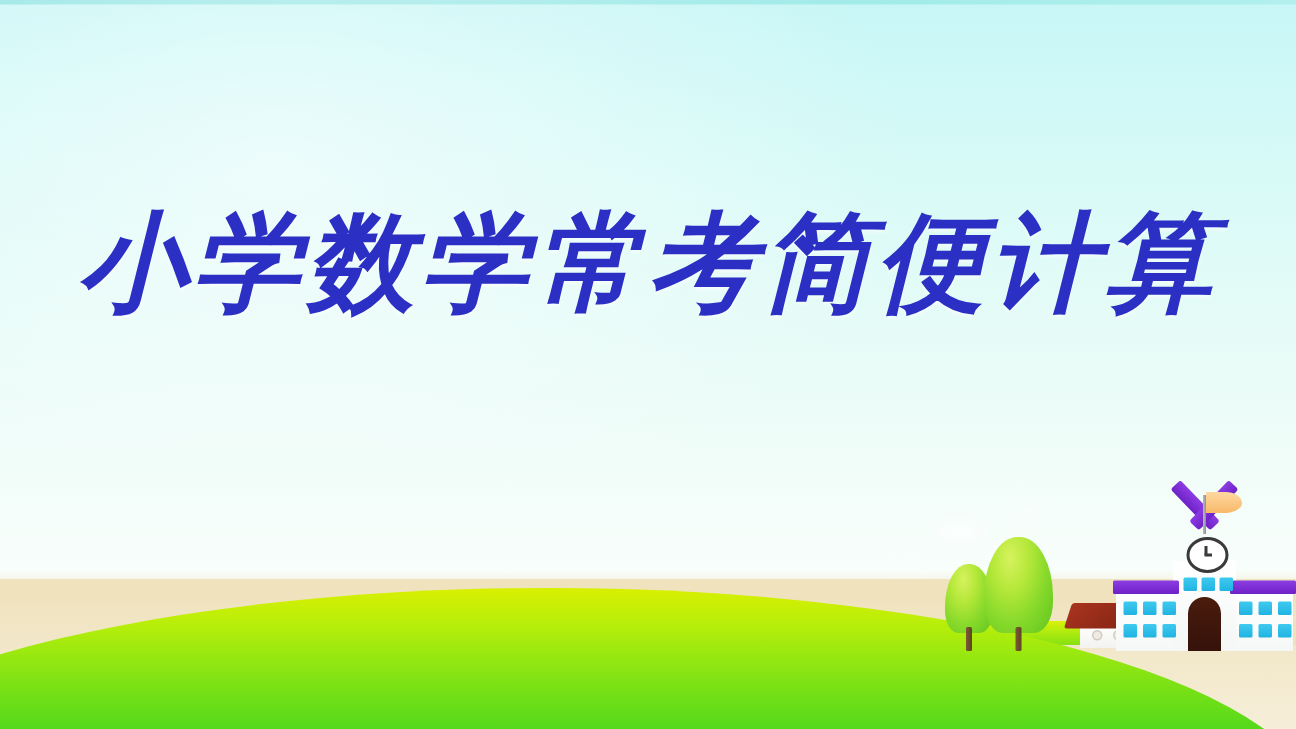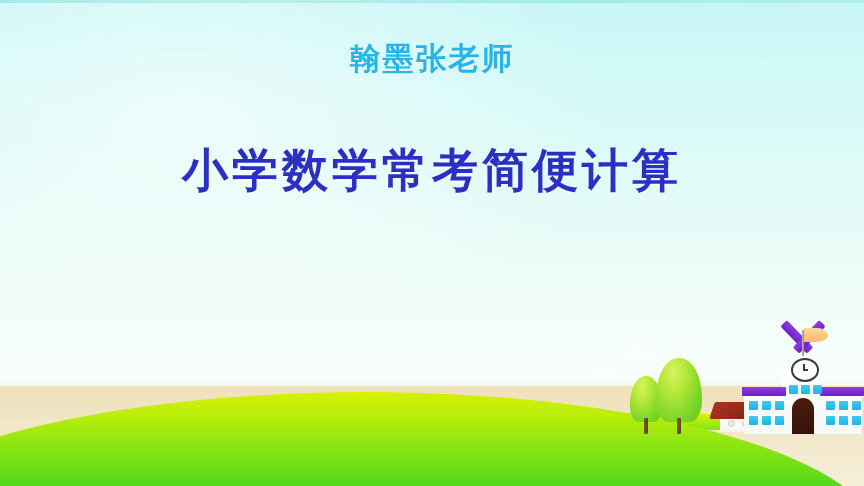--- a/index.html
+++ b/index.html
@@ -77,23 +77,24 @@
     left: 0;
     width: 864px;
     text-align: center;
     font-family: "DejaVu Serif", "Liberation Serif", serif;
     font-weight: bold;
     color: #2b2fc4;
     white-space: nowrap;
     text-shadow: 0 2px 2px rgba(255,255,255,.5);
   }
   .main-title.line1 {
-    top: 140px;
-    font-size: 46px;
+    top: 128px;
+    font-size: 72px;
     letter-spacing: 4px;
+    font-style: italic;
   }
   .main-title.line2 {
     top: 255px;
     font-size: 62px;
     letter-spacing: 8px;
   }
 
   
   .ground-sand {
     position: absolute;
@@ -312,18 +313,17 @@
     <div class="sq" style="left:82px; bottom:24px;"></div>
     <div class="sq" style="left:95px; bottom:24px;"></div>
     <div class="sq" style="left:108px;bottom:24px;"></div>
     <div class="sq" style="left:82px; bottom:9px;"></div>
     <div class="sq" style="left:95px; bottom:9px;"></div>
     <div class="sq" style="left:108px;bottom:9px;"></div>
 
     <div class="door"></div>
   </div>
 
-  <div class="subtitle-top">翰墨张老师</div>
 
   <div class="main-title line1">小学数学常考简便计算</div>
 
 
 </div>
 
 </body></html>

